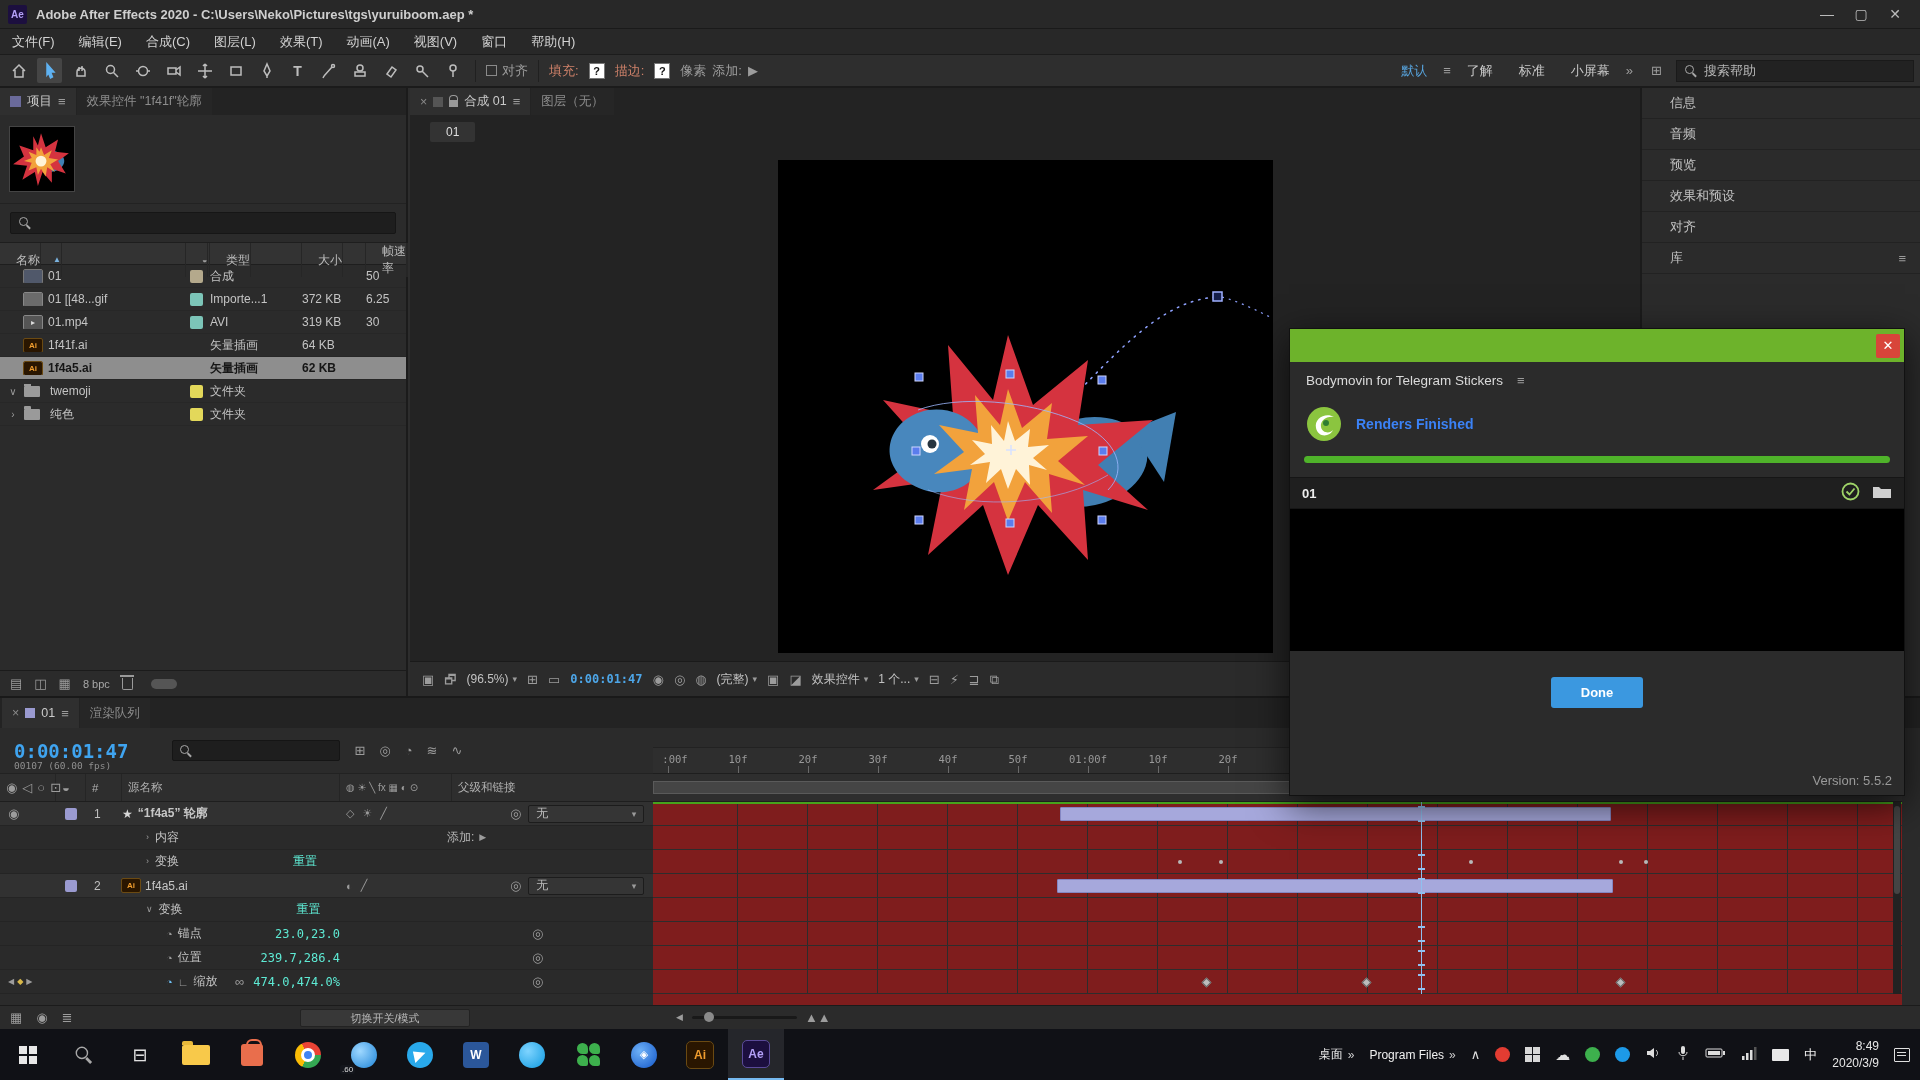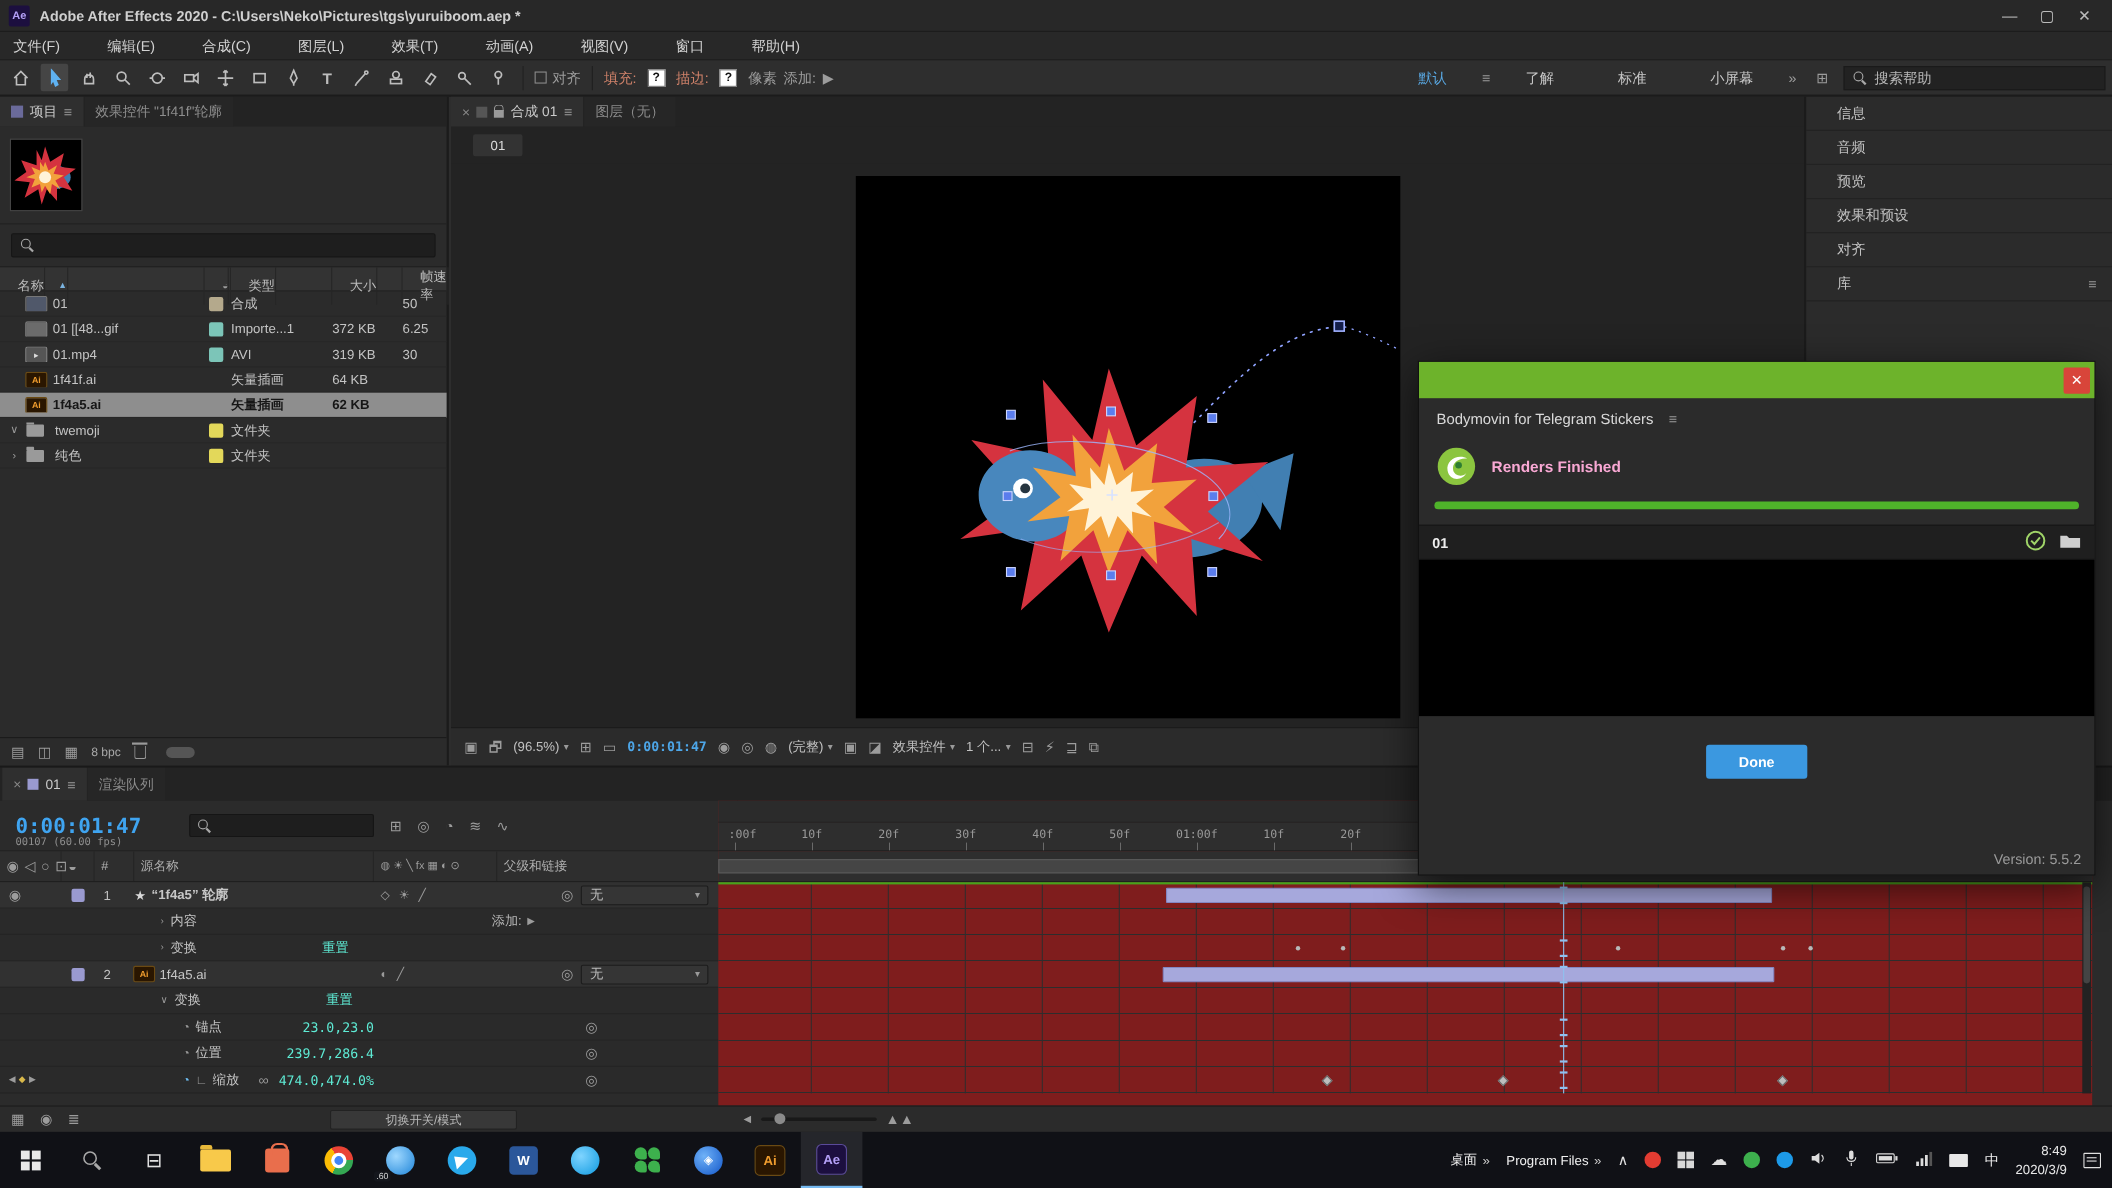--- a/index.html
+++ b/index.html
@@ -6,31 +6,31 @@
 html,body{width:1920px;height:1080px;overflow:hidden}
 body{font-family:"Liberation Sans","DejaVu Sans",sans-serif;background:#2d2d2d;color:#c6c6c6;font-size:13px;position:relative}
 .mono{font-family:"DejaVu Sans Mono",monospace}
 .g{display:inline-flex;align-items:center;justify-content:center;color:#9c9c9c;font-size:13px;line-height:1}
 
 .titlebar{position:absolute;top:0;left:0;width:100%;height:29px;background:#282828;display:flex;align-items:center;gap:9px;padding:0 8px;border-bottom:1px solid #1a1a1a}
 .ae-badge{width:19px;height:19px;background:#1c0f3f;color:#b4a0f8;font-size:10px;font-weight:bold;display:flex;align-items:center;justify-content:center;border-radius:2px}
 .title-text{font-weight:bold;color:#cfcfcf}
 .win-controls{margin-left:auto;display:flex}
 .win-controls .g{width:34px;height:29px;font-size:14px;color:#bbb}
-.menubar{position:absolute;top:29px;left:0;width:100%;height:26px;background:#282828;border-bottom:1px solid #1c1c1c;display:flex;align-items:center;gap:43px;padding:0 12px;color:#d2d2d2}
+.menubar{position:absolute;top:29px;left:0;width:100%;height:26px;background:#282828;border-bottom:1px solid #1c1c1c;display:flex;align-items:center;gap:24px;padding:0 12px;color:#d2d2d2}
 .toolbar{position:absolute;top:55px;left:0;width:100%;height:33px;background:#2e2e2e;border-bottom:2px solid #1b1b1b;display:flex;align-items:center;gap:6px;padding:0 6px}
 .tool{width:25px;height:25px;display:flex;align-items:center;justify-content:center;border-radius:2px}
 .tool svg{stroke:#bdbdbd;fill:none;stroke-width:1.5}
 .tool.active{background:#454545}
 .tool.active svg{stroke:#5fb2f2}
 .tsep{width:1px;height:22px;background:#202020;margin:0 4px}
 .chk{width:11px;height:11px;border:1px solid #8a8a8a;display:inline-block;margin-right:5px}
 .qbox{width:16px;height:16px;background:#fff;color:#111;font-weight:bold;font-size:11px;display:inline-flex;align-items:center;justify-content:center;border:1px solid #777;margin:0 4px}
 .warm{color:#d0826a}
-.ws{color:#c8c8c8;margin:0 26px}
+.ws{color:#c8c8c8;margin:0 10px}
 .ws.active{color:#58a6e0}
 .help-search{margin-left:8px;width:238px;height:22px;background:#222;border:1px solid #1a1a1a;display:flex;align-items:center;gap:7px;padding:0 8px;color:#b8b8b8}
 .mag{position:relative;width:12px;height:12px;display:inline-block;flex:none}
 .mag::before{content:"";position:absolute;width:7px;height:7px;border:1.5px solid #a8a8a8;border-radius:50%;left:0;top:0}
 .mag::after{content:"";position:absolute;width:5px;height:1.5px;background:#a8a8a8;transform:rotate(45deg);left:7px;top:9px}
 
 .main{position:absolute;top:88px;left:0;width:1920px;height:608px}
 .left-col{position:absolute;left:0;top:0;width:408px;height:608px;background:#2b2b2b;border-right:2px solid #1b1b1b}
 .center-col{position:absolute;left:410px;top:0;width:1230px;height:608px;background:#232323}
 .right-col{position:absolute;left:1640px;top:0;width:280px;height:608px;background:#2b2b2b;border-left:2px solid #1b1b1b}
@@ -133,21 +133,21 @@
 .toggle-pill{position:absolute;left:300px;top:3px;width:170px;height:18px;background:#383838;border:1px solid #222;border-radius:2px;display:flex;align-items:center;justify-content:center;color:#b8b8b8}
 .zoom-slider{position:absolute;left:692px;top:10px;width:105px;height:3px;background:#191919;border-radius:2px}
 .zoom-knob{position:absolute;left:12px;top:-4px;width:10px;height:10px;background:#8a8a8a;border-radius:50%}
 
 .bm-dialog{position:absolute;left:1289px;top:328px;width:616px;height:468px;background:#2b2b2b;box-shadow:0 10px 36px rgba(0,0,0,.65);z-index:50;border:1px solid #111}
 .bm-titlebar{height:33px;display:flex;align-items:center;justify-content:flex-end;padding-right:4px}
 .bm-close{width:24px;height:24px;background:#d8453a;color:#fff;display:flex;align-items:center;justify-content:center;font-size:13px;border-radius:2px}
 .bm-header{height:36px;display:flex;align-items:center;gap:14px;padding:0 16px;color:#dadada;font-size:13.5px}
 .bm-status{display:flex;align-items:center;gap:14px;padding:8px 16px 14px}
 .bm-logo{width:36px;height:36px;flex:none}
-.bm-status b{color:#f9a8d4;font-size:14px}
+.bm-status b{color:#3b82f6;font-size:14px}
 .bm-progress{margin:0 14px;height:7px;border-radius:4px;background:#4fb32a}
 .bm-item{margin-top:14px;height:32px;background:#1f1f1f;border-top:1px solid #161616;border-bottom:1px solid #161616;display:flex;align-items:center;padding:0 12px;color:#eee;font-weight:bold}
 .bm-item .icons{margin-left:auto;display:flex;gap:12px;align-items:center}
 .bm-log{height:142px;background:#000}
 .bm-donewrap{display:flex;justify-content:center;padding-top:26px}
 .bm-done{width:92px;height:31px;background:#3b98e0;color:#fff;border:none;border-radius:3px;font-size:13px;font-weight:bold;font-family:inherit}
 .bm-version{position:absolute;right:12px;bottom:7px;color:#9a9a9a;font-size:13px}
 
 .taskbar{position:absolute;top:1029px;left:0;width:1920px;height:51px;background:#101116;display:flex;align-items:center;z-index:60;color:#e8e8e8}
 .tb-btn{width:56px;height:51px;display:flex;align-items:center;justify-content:center;position:relative}

